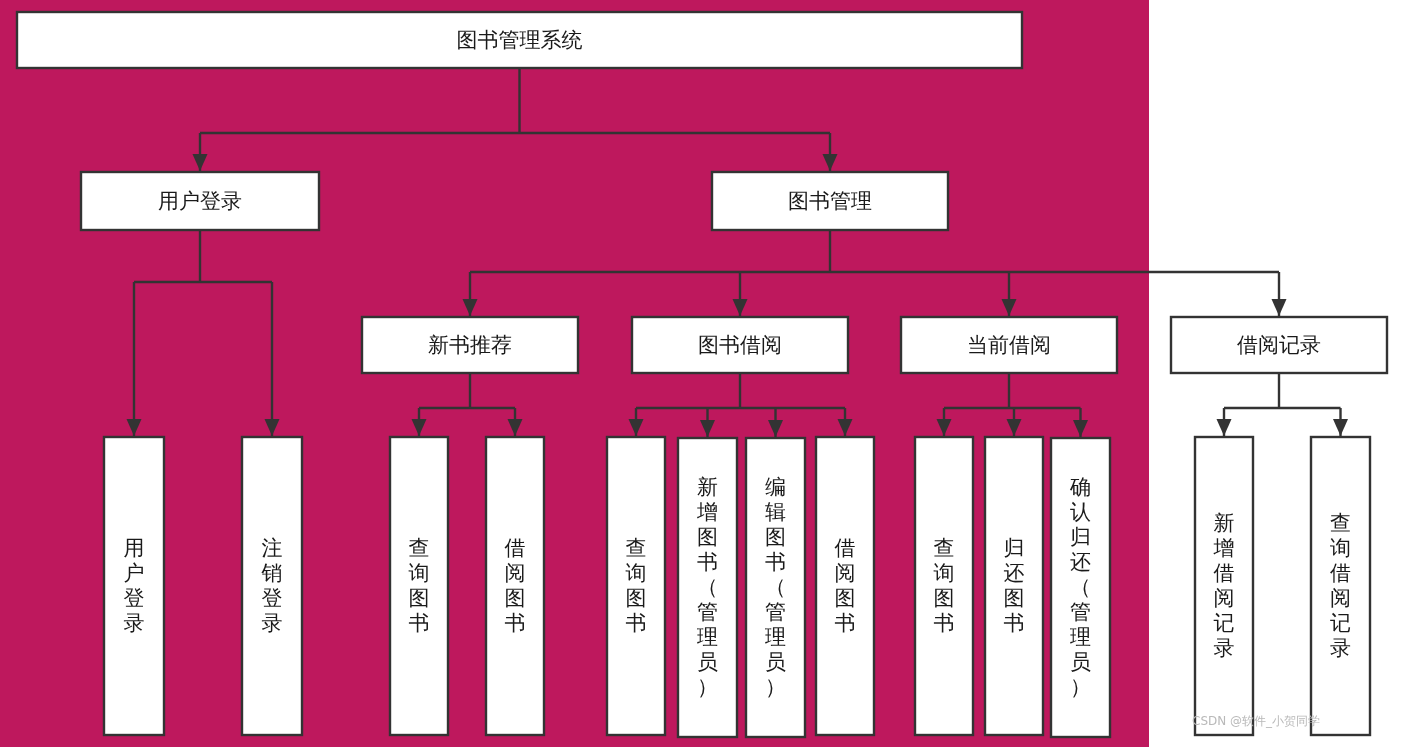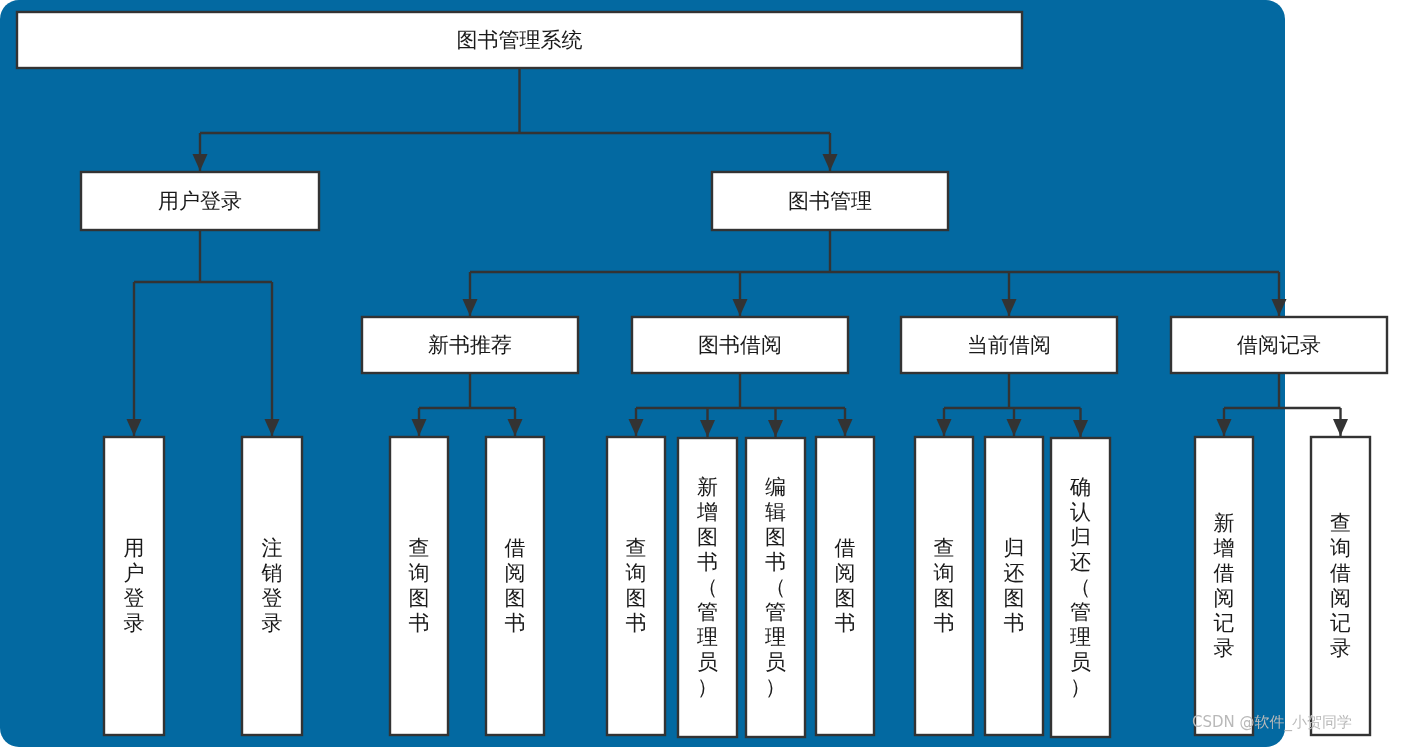--- a/index.html
+++ b/index.html
@@ -9,24 +9,23 @@
   }
   body {
     width: 1405px;
     height: 747px;
     font-family: "DejaVu Sans", "Liberation Sans", sans-serif;
     overflow: hidden;
     position: relative;
   }
   #diagram-root {
     position: relative;
-    width: 1285px;
+    width: 1149px;
     height: 747px;
-    background: #0369a1;
-    border-radius: 19px;
+    background: #be185d;
   }
   svg#tree-svg {
     position: absolute;
     left: 0;
     top: 0;
     width: 1405px;
     height: 747px;
     display: block;
   }
   .node-box {
@@ -47,21 +46,21 @@
   .node-label-h {
     font-family: "DejaVu Sans", "Liberation Sans", sans-serif;
     font-size: 21px;
     fill: #1a1a1a;
     text-anchor: middle;
     dominant-baseline: middle;
   }
   .watermark-text {
     position: absolute;
     font-family: "DejaVu Sans", "Liberation Sans", sans-serif;
-    font-size: 15px;
+    font-size: 12px;
     color: #b9b9b9;
     white-space: nowrap;
     user-select: none;
     left: 1192px;
     top: 713px;
     text-align: center;
   }
 </style>
 </head>
 <body>

